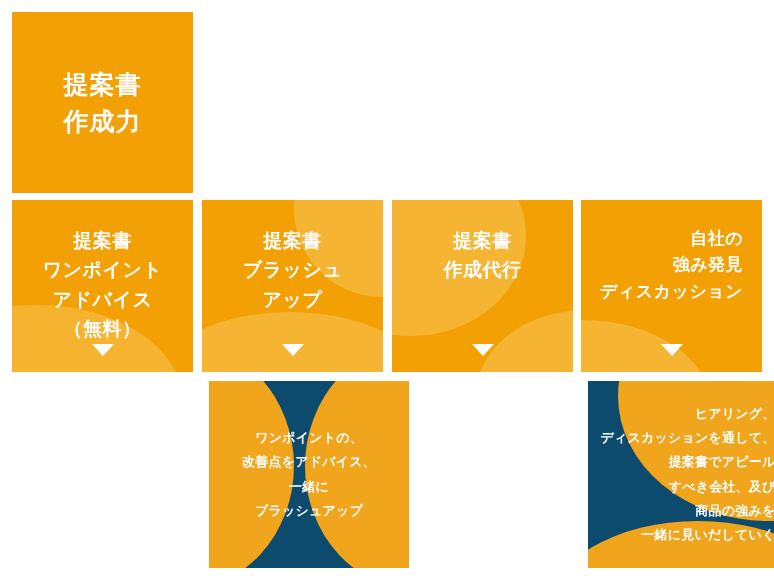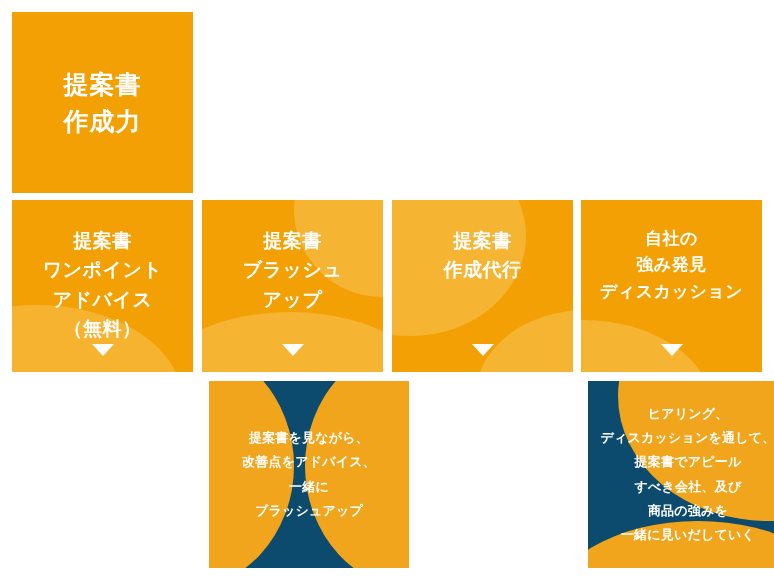--- a/index.html
+++ b/index.html
@@ -100,21 +100,21 @@
     line-height:1.85;
     letter-spacing:0.2px;
     white-space:pre-line;
     padding:0 6px;
   }
 
   
   .c1{ left:12px; }
   .c2{ left:202px; }
   .c3{ left:392px; }
-  .c4{ left:581px; }
+  .c4{ left:581px;text-align:right; }
 
   
   
   .h1-b1{ left:-120px; top:105px;  width:290px; height:190px; background:#F5B431; opacity:.95; }
   
   .h2-b1{ left:92px;  top:-78px;  width:175px; height:175px; background:#F5B431; }
   .h2-b2{ left:-62px; top:112px;  width:300px; height:180px; background:#F5B431; }
   
   .h3-b1{ left:-96px; top:-64px;  width:230px; height:200px; background:#F5B431; }
   .h3-b2{ left:84px;  top:110px;  width:220px; height:170px; background:#F5B431; }
@@ -186,21 +186,21 @@
 ディスカッション</div>
     </div>
     <span class="arrow-down"></span>
   </div>
 
 
   <div class="box body-box c2">
     <span class="blob b2-b1"></span>
     <span class="blob b2-b2"></span>
     <div class="inner">
-      <div class="body-text">提案書を見ながら、
+      <div class="body-text">ワンポイントの、
 改善点をアドバイス、
 一緒に
 ブラッシュアップ</div>
     </div>
   </div>
 
 
   <div class="box body-box c4">
     <span class="blob b4-b1"></span>
     <span class="blob b4-b2"></span>

